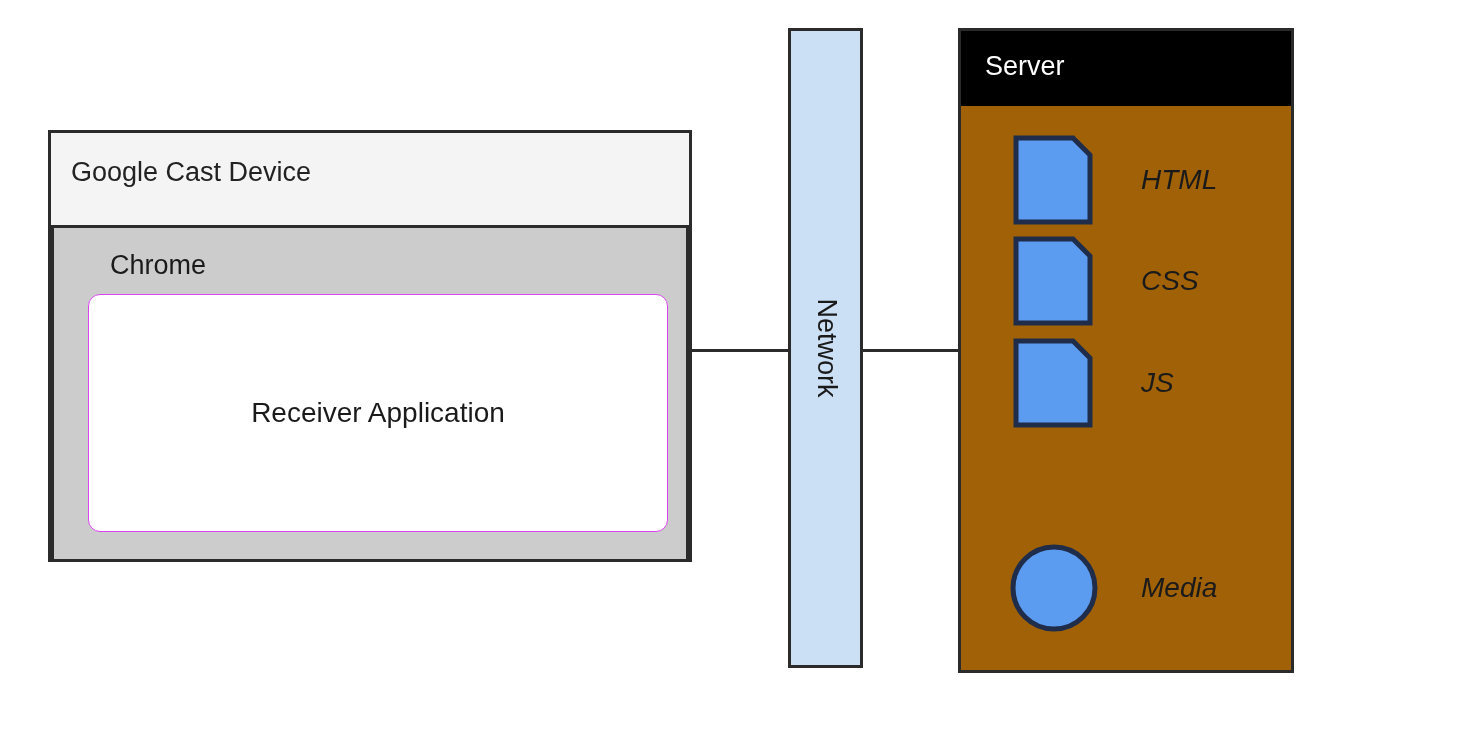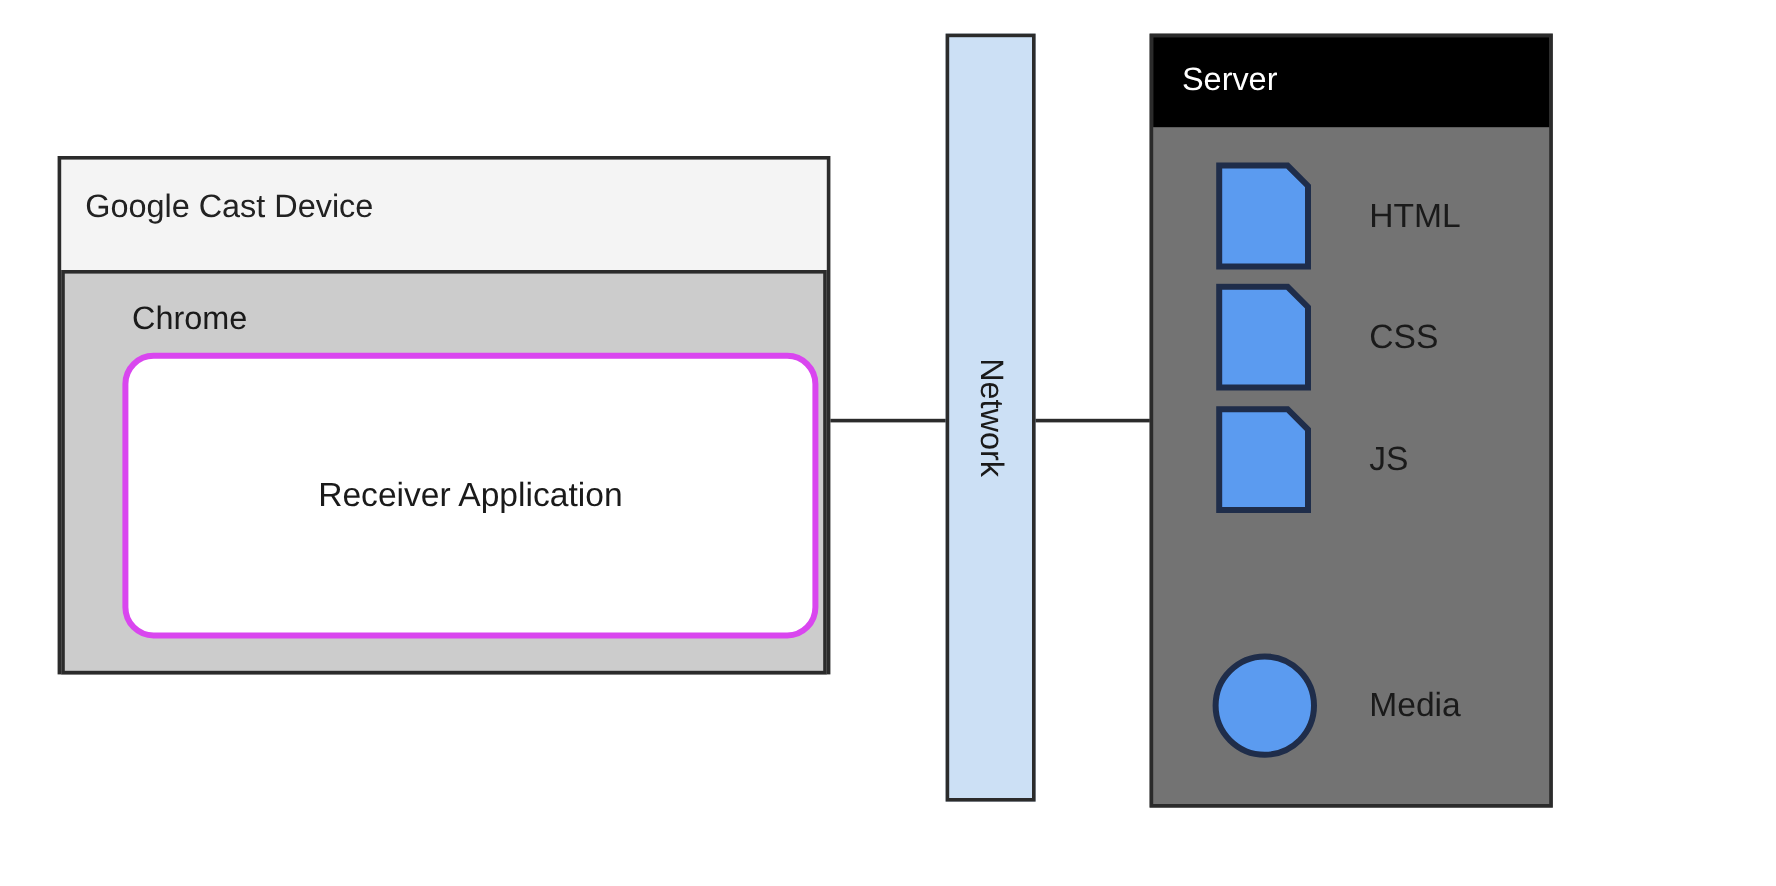--- a/index.html
+++ b/index.html
@@ -54,27 +54,27 @@
     position: absolute;
     left: 56px;
     top: 24px;
     font-size: 27px;
     color: #1a1a1a;
     line-height: 1;
     white-space: nowrap;
   }
   .receiver-app {
     position: absolute;
-    left: 48px;
+    left: 34px;
     top: 66px;
     width: 580px;
     height: 238px;
     box-sizing: border-box;
-    border: 5px solid #d946ef;
-    border-radius: 26px;
+    border: 1px solid #d946ef;
+    border-radius: 12px;
     background: #ffffff;
     display: flex;
     align-items: center;
     justify-content: center;
   }
   .receiver-app-label {
     font-size: 28px;
     color: #1a1a1a;
     white-space: nowrap;
   }
@@ -120,21 +120,21 @@
 
   
   .server-panel {
     position: absolute;
     left: 958px;
     top: 28px;
     width: 336px;
     height: 645px;
     box-sizing: border-box;
     border: 3px solid #2b2b2b;
-    background: #737373;
+    background: #a16207;
     padding-left: 46px;
   }
   .server-header {
     position: absolute;
     left: 0;
     top: 0;
     width: 100%;
     height: 75px;
     background: #000000;
     box-sizing: border-box;
@@ -181,20 +181,21 @@
     height: 90px;
   }
   .asset-label {
     position: absolute;
     left: 180px;
     top: 50%;
     transform: translateY(-50%);
     font-size: 28px;
     color: #1a1a1a;
     white-space: nowrap;
+    font-style: italic;
   }
   .circle-wrap {
     position: absolute;
     left: 48px;
     top: 0;
     width: 90px;
     height: 90px;
   }
 
   

